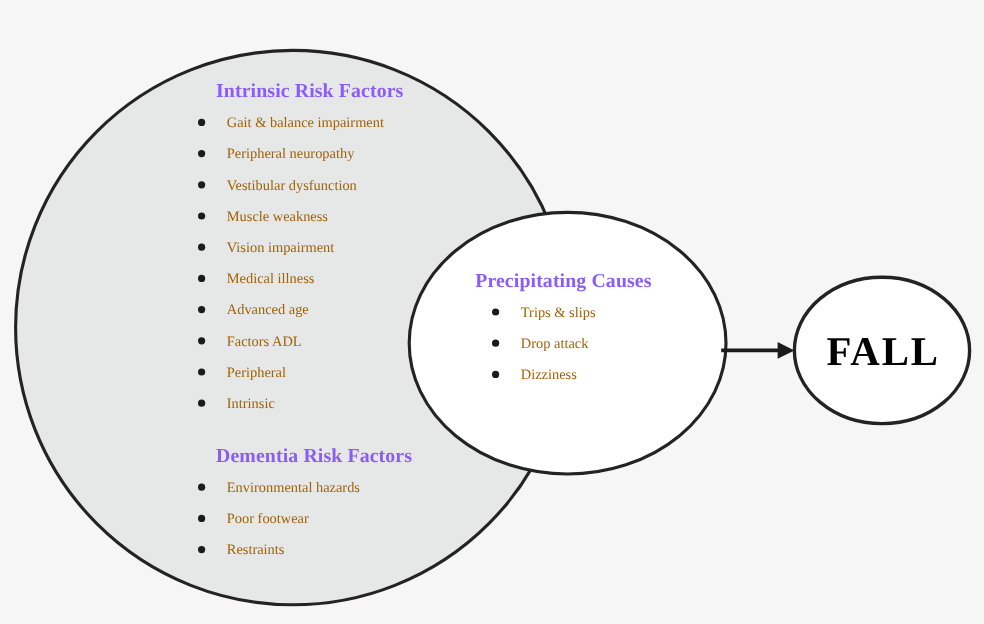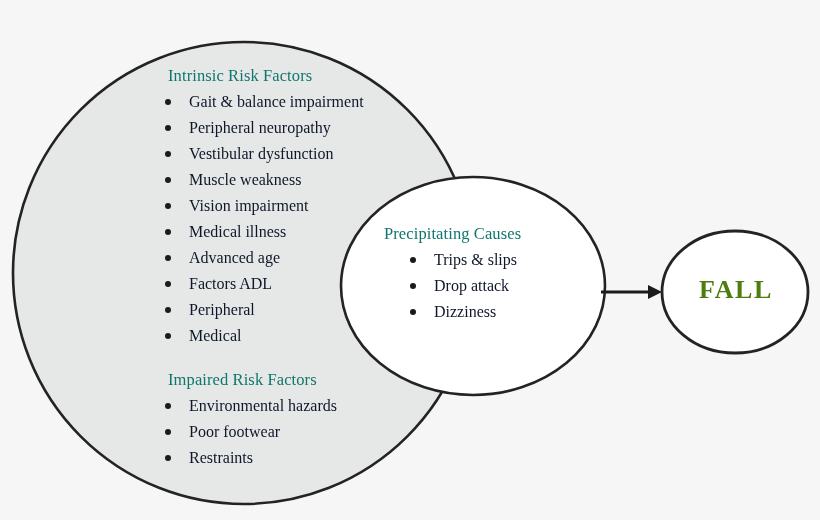--- a/index.html
+++ b/index.html
@@ -32,37 +32,38 @@
     position: absolute;
     left: 0; top: 0;
     width: 820px;
     height: 520px;
     pointer-events: none;
   }
   .text-layer > * { pointer-events: auto; }
 
   .group-heading {
     position: absolute;
-    font-weight: normal;
+    font-weight: bold;
     font-size: 16.5px;
-    color: #0f766e;
+    color: #8b5cf6;
     letter-spacing: 0.1px;
     white-space: nowrap;
+    margin-left: 12px;
   }
 
   .bullet-list {
     position: absolute;
     list-style: none;
     margin: 0;
     padding: 0;
   }
   .bullet-list li {
     position: relative;
-    font-size: 16px;
-    color: #0f172a;
+    font-size: 12px;
+    color: #a16207;
     line-height: 26px;
     height: 26px;
     white-space: nowrap;
     padding-left: 24px;
   }
   .bullet-list li .bullet-dot {
     position: absolute;
     left: 0;
     top: 10px;
     width: 6px;
@@ -84,23 +85,23 @@
   #precipitating-list    { left: 410px; top: 247px; }
 
   
   #fall-label {
     position: absolute;
     left: 662px;
     top: 275px;
     width: 148px;
     text-align: center;
     font-weight: bold;
-    font-size: 26px;
+    font-size: 34px;
     letter-spacing: 1.6px;
-    color: #4d7c0f;
+    color: #000000;
   }
 </style>
 </head>
 <body>
 
 <div id="diagram-root">
 
   <svg class="canvas" viewBox="0 0 820 520">
 
     <circle id="shape-outer" cx="244" cy="273" r="231" fill="#e6e8e7" stroke="#232323" stroke-width="2.6"></circle>
@@ -121,24 +122,24 @@
     <ul class="bullet-list" id="intrinsic-list">
       <li><span class="bullet-dot"></span><span>Gait &amp; balance impairment</span></li>
       <li><span class="bullet-dot"></span><span>Peripheral neuropathy</span></li>
       <li><span class="bullet-dot"></span><span>Vestibular dysfunction</span></li>
       <li><span class="bullet-dot"></span><span>Muscle weakness</span></li>
       <li><span class="bullet-dot"></span><span>Vision impairment</span></li>
       <li><span class="bullet-dot"></span><span>Medical illness</span></li>
       <li><span class="bullet-dot"></span><span>Advanced age</span></li>
       <li><span class="bullet-dot"></span><span>Factors ADL</span></li>
       <li><span class="bullet-dot"></span><span>Peripheral</span></li>
-      <li><span class="bullet-dot"></span><span>Medical</span></li>
+      <li><span class="bullet-dot"></span><span>Intrinsic</span></li>
     </ul>
 
-    <div class="group-heading" id="extrinsic-heading">Impaired Risk Factors</div>
+    <div class="group-heading" id="extrinsic-heading">Dementia Risk Factors</div>
     <ul class="bullet-list" id="extrinsic-list">
       <li><span class="bullet-dot"></span><span>Environmental hazards</span></li>
       <li><span class="bullet-dot"></span><span>Poor footwear</span></li>
       <li><span class="bullet-dot"></span><span>Restraints</span></li>
     </ul>
 
     <div class="group-heading" id="precipitating-heading">Precipitating Causes</div>
     <ul class="bullet-list" id="precipitating-list">
       <li><span class="bullet-dot"></span><span>Trips &amp; slips</span></li>
       <li><span class="bullet-dot"></span><span>Drop attack</span></li>

